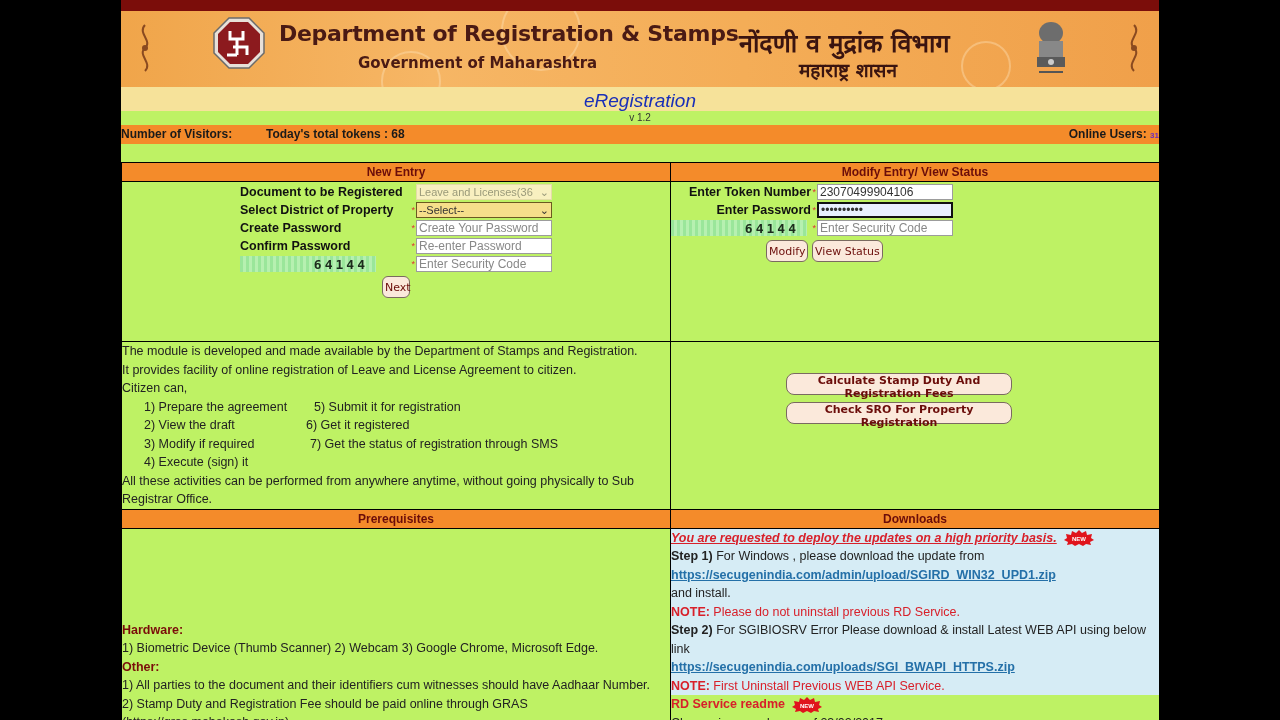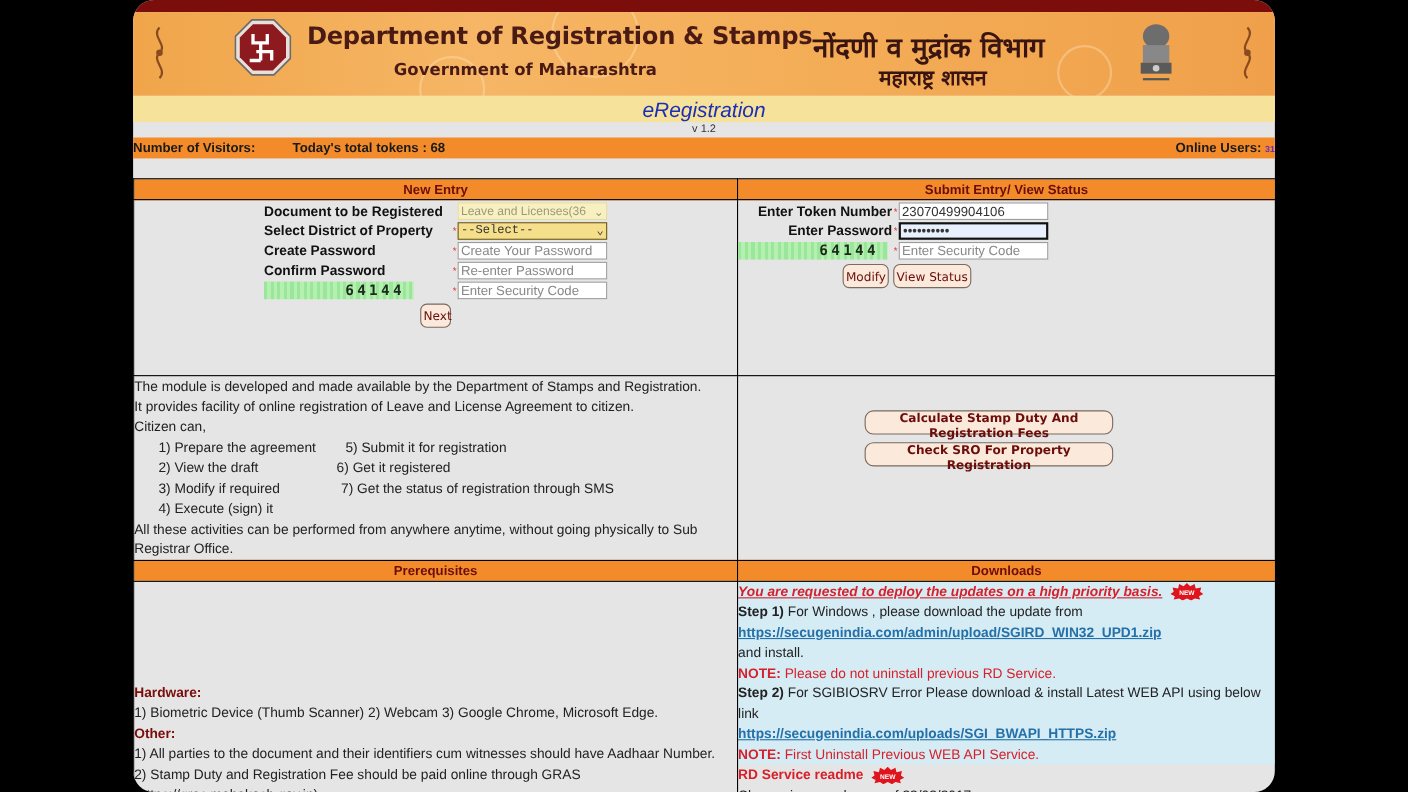--- a/index.html
+++ b/index.html
@@ -1,18 +1,18 @@
 <!DOCTYPE html>
 <html><head>
 <meta charset="utf-8">
 <style>
   * { box-sizing: border-box; margin: 0; padding: 0; }
   html, body { width: 1280px; height: 720px; overflow: hidden; background: #000; }
   body { font-family: "Liberation Sans", sans-serif; font-size: 13px; color: #222; }
-  .page { position: absolute; left: 121px; top: 0; width: 1038px; height: 720px; background: #e5e5e5; overflow: hidden; border-radius: 19px; }
+  .page { position: absolute; left: 121px; top: 0; width: 1038px; height: 720px; background: #bef264; overflow: hidden; }
   .topbar { height: 11px; background: #7b0d0a; }
   .banner { position: relative; height: 76px; background: linear-gradient(90deg, #f0a54a 0%, #f6b665 30%, #f4ad57 60%, #f0a04a 100%); overflow: hidden; }
   .banner .swirl { position: absolute; border-radius: 50%; border: 2px solid rgba(255,235,200,0.35); }
   .logo-left { position: absolute; left: 92px; top: 6px; width: 52px; height: 52px; }
   .title-en { position: absolute; left: 158px; top: 10px; font-size: 22px; font-weight: bold; color: #4a1a14; font-family: "DejaVu Sans", sans-serif; letter-spacing: -0.3px; }
   .subtitle-en { position: absolute; left: 237px; top: 43px; font-size: 15px; font-weight: bold; color: #4a1a14; font-family: "DejaVu Sans", sans-serif; }
   .title-hi { position: absolute; left: 618px; top: 14px; font-size: 25px; font-weight: bold; color: #3a1410; font-family: "DejaVu Sans", sans-serif; }
   .subtitle-hi { position: absolute; left: 678px; top: 46px; font-size: 19px; font-weight: bold; color: #3a1410; font-family: "DejaVu Sans", sans-serif; }
   .emblem { position: absolute; left: 908px; top: 8px; width: 44px; height: 58px; }
   .orn { position: absolute; top: 12px; width: 20px; height: 50px; }
@@ -28,21 +28,21 @@
   table.grid { width: 1038px; border-collapse: collapse; table-layout: fixed; }
   table.grid td { border: 1px solid #000000; vertical-align: top; padding: 0; }
   .sec-head { background: #f48b2a; color: #6b0d0a; font-weight: bold; text-align: center; font-size: 12px; height: 19px; line-height: 18px; }
   .form-row { display: flex; align-items: center; height: 18px; }
   .form-label { font-weight: bold; font-size: 12.5px; color: #111; }
   .req { color: #d33; font-size: 9px; width: 5px; display: inline-block; text-align: right; margin-right: 1px; }
   .inp { height: 16px; border: 1px solid #9c9c9c; font-size: 12px; padding: 0 2px; color: #333; background: #fff; font-family: "Liberation Sans", sans-serif; }
   .inp::placeholder { color: #888; }
   .sel { height: 16px; font-size: 11px; padding: 0 2px; display: flex; align-items: center; justify-content: space-between; font-family: "Liberation Sans", sans-serif; }
   .sel-disabled { background: #f8f0c0; color: #9a9a7a; border: 1px solid #e4dca8; }
-  .sel-active { background: #f6df8a; color: #333; border: 1px solid #6b5a20; font-family: Liberation Mono, monospace; }
+  .sel-active { background: #f6df8a; color: #333; border: 1px solid #6b5a20; }
   .captcha { width: 136px; height: 16px; background: repeating-linear-gradient(90deg, #9ae69a 0 3px, #b6f0b0 3px 6px); display: flex; align-items: center; justify-content: flex-end; padding-right: 8px; font-weight: bold; font-size: 13px; letter-spacing: 3px; color: #1c2b1c; font-family: "DejaVu Sans Mono", monospace; }
   .btn { background: #fbe9db; border: 1px solid #7a6a60; border-radius: 6px; color: #6b0d0a; font-family: "DejaVu Sans", sans-serif; font-size: 11px; height: 22px; padding: 0 2px; cursor: pointer; }
   .btn-wide { width: 226px; height: 22px; font-size: 11px; font-weight: bold; border-radius: 8px; }
   .about p { font-size: 12.5px; line-height: 18.5px; color: #222; }
   .about .items { display: grid; grid-template-columns: 170px 260px; padding-left: 22px; font-size: 12.5px; line-height: 18.5px; }
   .prereq { font-size: 12.5px; line-height: 18.5px; }
   .prereq .hd { color: #7a0d0a; font-weight: bold; }
   .dl-blue { background: #d6ecf5; font-size: 12.5px; line-height: 18.5px; }
   .dl-alert { color: #d8202a; font-weight: bold; text-decoration: underline; font-style: italic; }
   .dl-link { color: #2470a8; font-weight: bold; text-decoration: underline; }
@@ -101,21 +101,21 @@
   <div class="spacer"></div>
 
   <table class="grid">
     <colgroup>
         <col style="width:549px">
         <col style="width:489px">
       </colgroup>
     <tbody>
         <tr>
       <td class="sec-head">New Entry</td>
-      <td class="sec-head">Submit Entry/ View Status</td>
+      <td class="sec-head">Modify Entry/ View Status</td>
     </tr>
     <tr>
       <td style="height:160px;">
         <div style="padding-left:118px; padding-top:1px;">
           <div class="form-row">
             <span class="form-label" style="width:170px;">Document to be Registered</span>
             <span class="req"></span>
             <div class="sel sel-disabled" style="width:136px;">
               <span>Leave and Licenses(36</span>
               <span>⌄</span>

